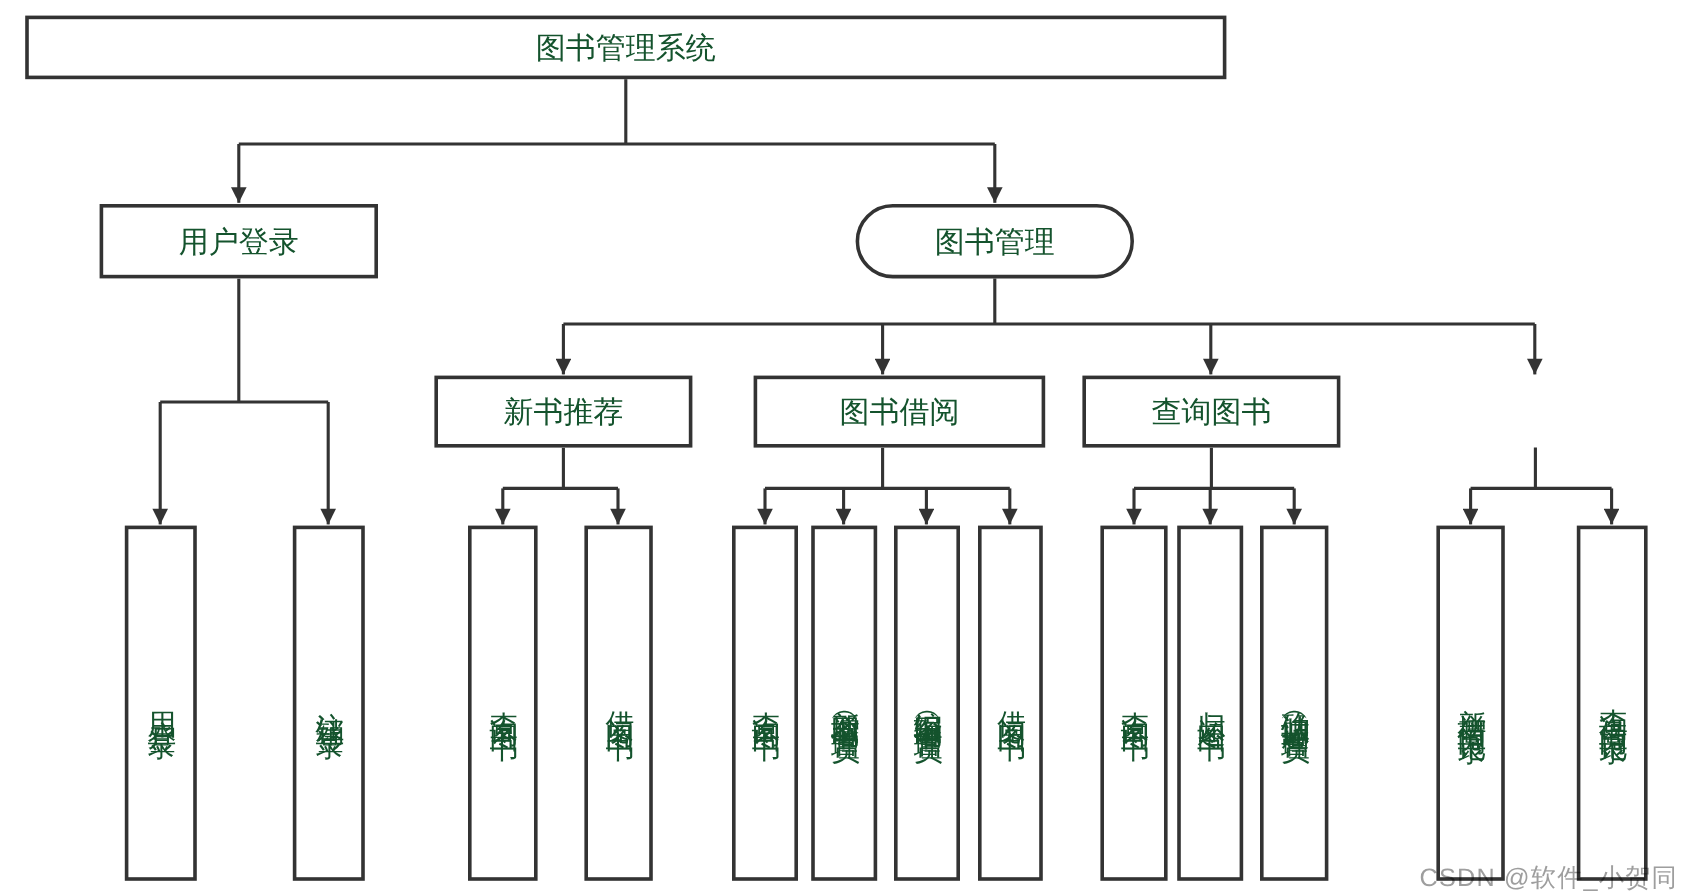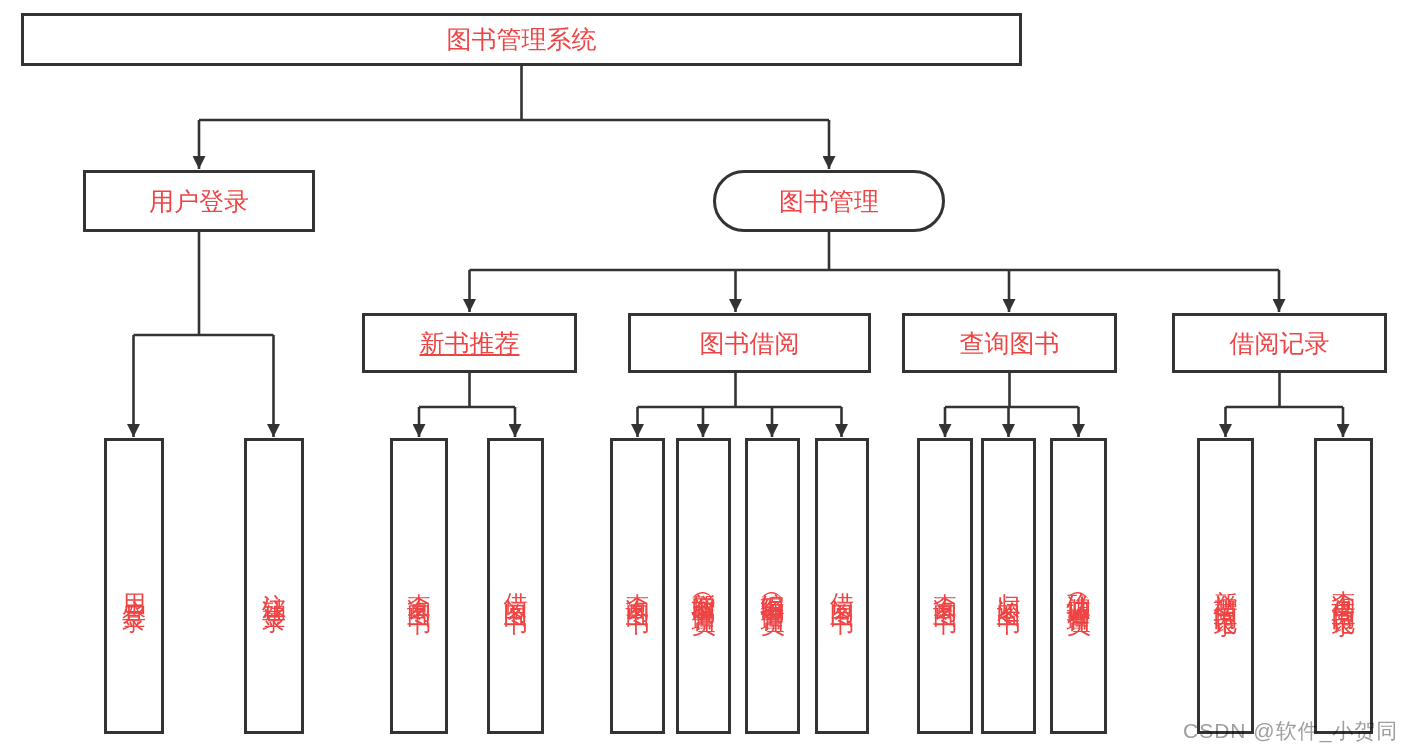--- a/index.html
+++ b/index.html
@@ -3,21 +3,21 @@
 <meta charset="utf-8">
 <style>
   html,body{margin:0;padding:0;background:#ffffff;}
   body{width:1405px;height:747px;overflow:hidden;
        font-family:"Liberation Sans","DejaVu Sans",sans-serif;}
   .canvas{position:relative;width:1405px;height:747px;background:#ffffff;}
   svg.connectors{position:absolute;left:0;top:0;width:1405px;height:747px;}
   svg.connectors path{stroke:#333333;stroke-width:2.6;fill:none;}
   .box{position:absolute;background:#ffffff;border:3px solid #333333;
        box-sizing:border-box;display:flex;align-items:center;justify-content:center;
-       color:#ef4444;font-size:25px;white-space:nowrap;z-index:2;}
+       color:#14532d;font-size:25px;white-space:nowrap;z-index:2;}
   .v{writing-mode:vertical-rl;text-orientation:mixed;letter-spacing:6px;
      font-size:24px;white-space:normal;}
   .watermark{position:absolute;left:1183px;top:717px;font-size:21px;
      color:#9e9e9e;letter-spacing:1px;z-index:5;mix-blend-mode:multiply;}
 </style>
 </head>
 <body>
 
 <div class="canvas">
 
@@ -74,24 +74,23 @@
       <path d="M1225.5 407 V437" marker-end="url(#arrow)"></path>
       <path d="M1343 407 V437" marker-end="url(#arrow)"></path>
     </g>
   </svg>
 
   <div class="box" style="left:21px;top:13px;width:1001px;height:53px;">图书管理系统</div>
 
   <div class="box" style="left:83px;top:170px;width:232px;height:62px;">用户登录</div>
   <div class="box" style="left:713px;top:170px;width:232px;height:62px;border-radius:31px;">图书管理</div>
 
-  <div class="box" style="left:362px;top:313px;width:215px;height:60px;text-decoration:underline;">新书推荐</div>
+  <div class="box" style="left:362px;top:313px;width:215px;height:60px;">新书推荐</div>
   <div class="box" style="left:628px;top:313px;width:243px;height:60px;">图书借阅</div>
   <div class="box" style="left:902px;top:313px;width:215px;height:60px;">查询图书</div>
-  <div class="box" style="left:1172px;top:313px;width:215px;height:60px;">借阅记录</div>
 
   <div class="box v" style="left:104px;top:438px;width:60px;height:296px;">用户登录</div>
   <div class="box v" style="left:244px;top:438px;width:60px;height:296px;">注销登录</div>
 
   <div class="box v" style="left:390px;top:438px;width:58px;height:296px;">查询图书</div>
   <div class="box v" style="left:487px;top:438px;width:57px;height:296px;">借阅图书</div>
 
   <div class="box v" style="left:610px;top:438px;width:55px;height:296px;">查询图书</div>
   <div class="box v" style="left:676px;top:438px;width:55px;height:296px;letter-spacing:3px;">新增图书（管理员）</div>
   <div class="box v" style="left:745px;top:438px;width:55px;height:296px;letter-spacing:3px;">编辑图书（管理员）</div>

